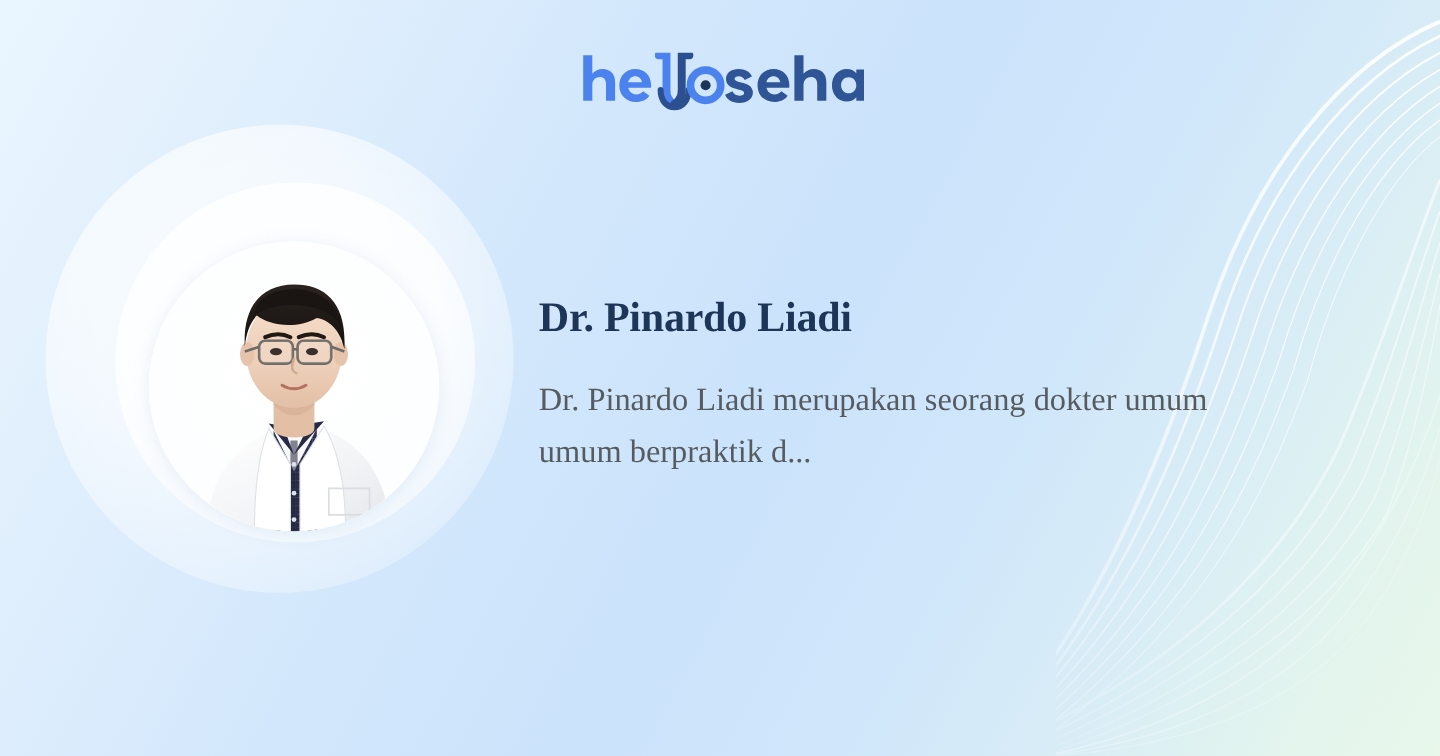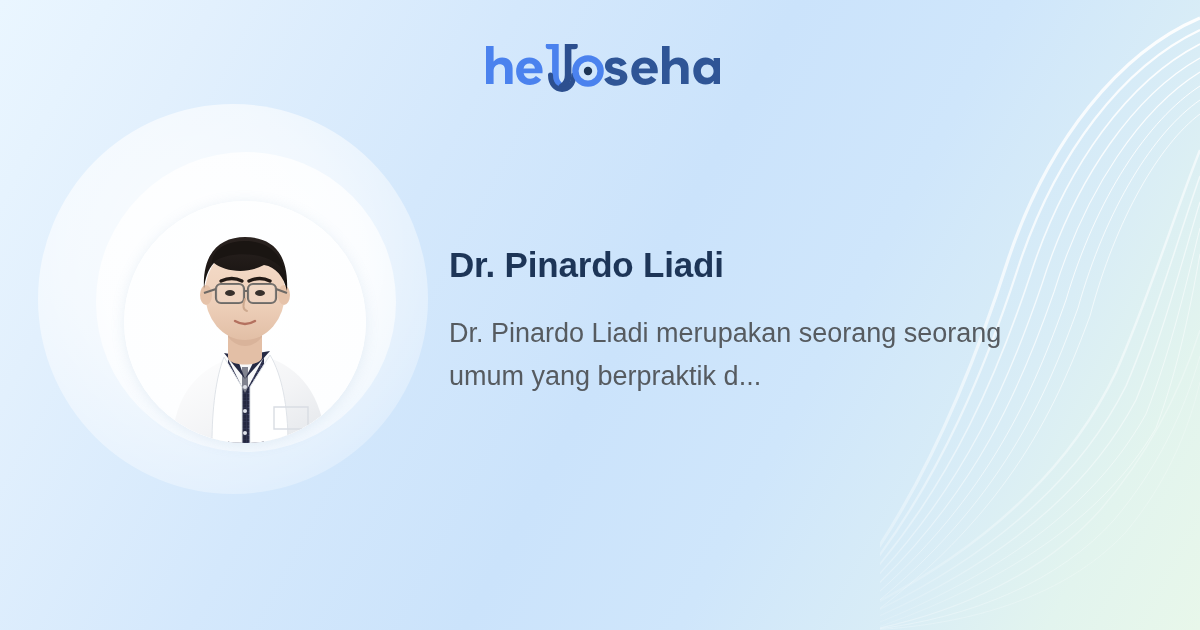--- a/index.html
+++ b/index.html
@@ -17,20 +17,21 @@
     background:
       linear-gradient(118deg,
         #eaf6ff 0%,
         #e2f0fd 14%,
         #d4e8fc 34%,
         #cbe3fb 52%,
         #cfe6fb 66%,
         #d9edf6 80%,
         #e2f4ee 90%,
         #e8f7ea 100%);
+    font-family: Liberation Serif, serif;
   }
 
   
   .halo {
     position:absolute;
     border-radius:50%;
     pointer-events:none;
   }
   .halo-outer {
     left:38px; top:104px;
@@ -278,16 +279,16 @@
 
         <path d="M121,98 q-4,10 2,12" stroke="#cфa890" stroke-width="2" fill="none"></path>
         <path d="M121,98 q-4,10 2,12" stroke="#cda98f" stroke-width="2" fill="none" stroke-linecap="round"></path>
         <path d="M111,120 q10,6 20,0" stroke="#b4715f" stroke-width="2.4" fill="none" stroke-linecap="round"></path>
       </g>
     </svg>
   </div>
 
   <div id="info">
     <div id="doctor-name">Dr. Pinardo Liadi</div>
-    <div id="doctor-desc">Dr. Pinardo Liadi merupakan seorang seorang umum yang berpraktik d...</div>
+    <div id="doctor-desc">Dr. Pinardo Liadi merupakan seorang dokter umum umum berpraktik d...</div>
   </div>
 
 </div>
 
 </body></html>

